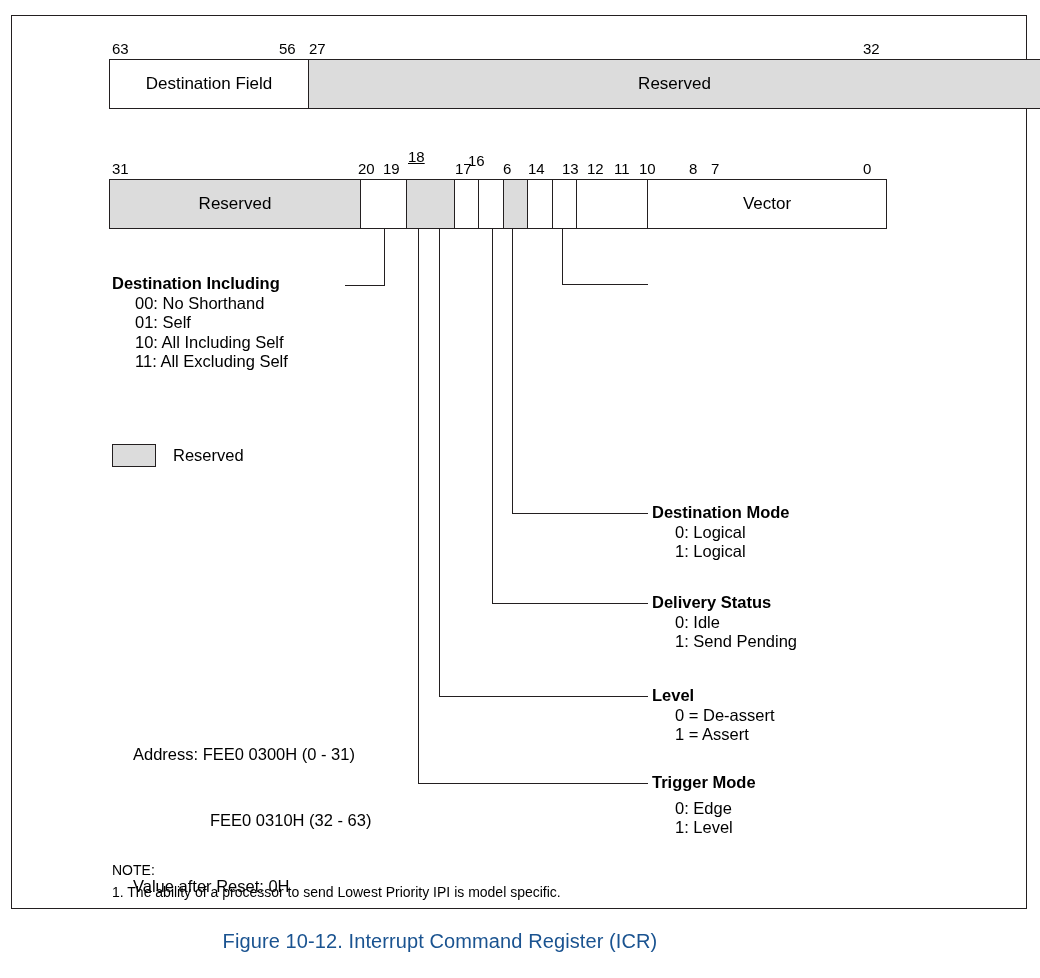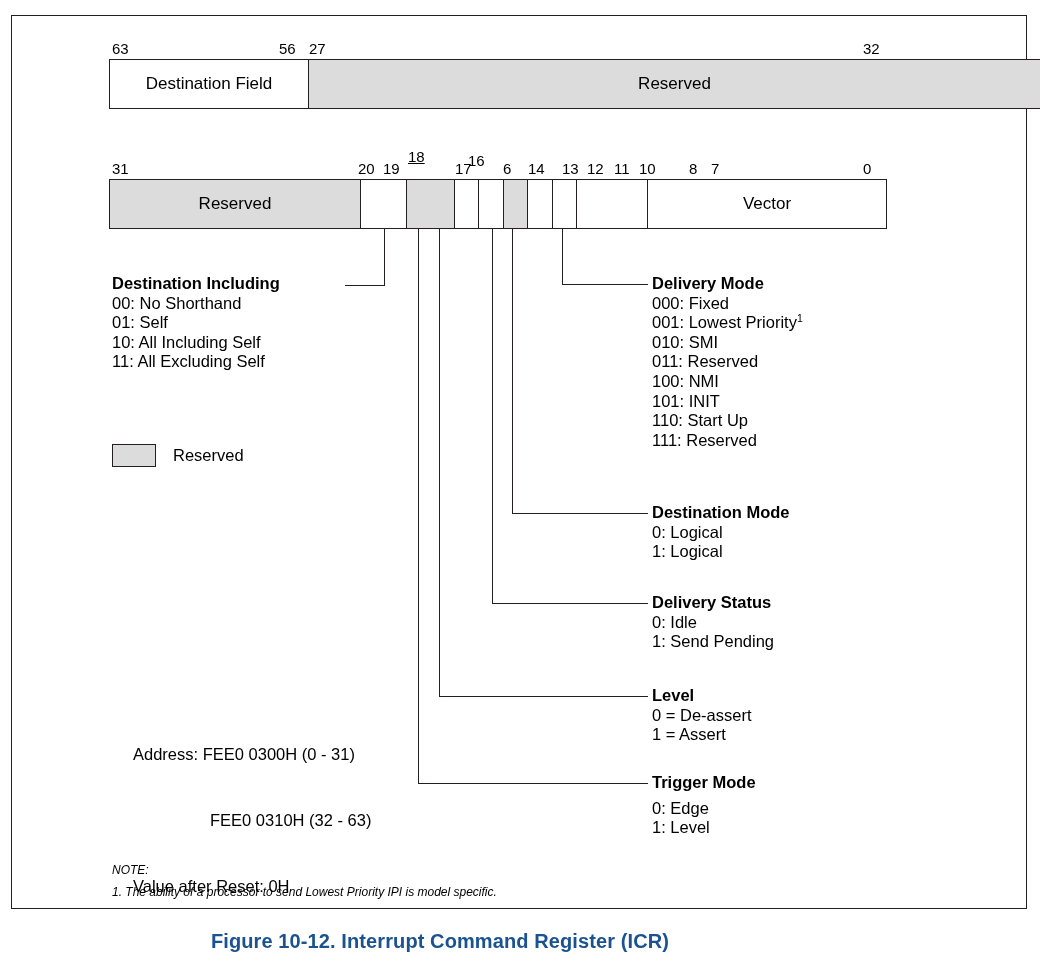--- a/index.html
+++ b/index.html
@@ -17,32 +17,32 @@
         font-size:17px;color:#000;}
   .cell.shaded{background:#dcdcdc;}
   .cell.bdr-r{border-right:1.5px solid #231f20;}
 
   .leader{position:absolute;background:#231f20;}
   .lv{width:1.4px;}
   .lh{height:1.4px;}
 
   .ann{position:absolute;font-size:16.5px;line-height:19.6px;white-space:nowrap;}
   .ann .hd{font-weight:bold;font-size:16.5px;}
-  .ann .row{font-size:16.5px;}
+  .ann .row{font-size:16.5px;margin-left:23px;}
   sup{font-size:10.5px;vertical-align:super;line-height:0;}
 
   .swatch{position:absolute;width:44px;height:23px;background:#dcdcdc;
           border:1.5px solid #231f20;box-sizing:border-box;}
   .swatch-label{position:absolute;font-size:16.5px;line-height:19px;}
 
   .addr{position:absolute;font-size:16.5px;line-height:22px;white-space:pre;}
-  .note{position:absolute;font-size:12px;line-height:22px;white-space:nowrap;font-style:italic;}
+  .note{position:absolute;font-size:14px;line-height:22px;white-space:nowrap;}
 
   .caption{position:absolute;left:0;top:930px;width:880px;text-align:center;
-           font-size:20px;font-weight:bold;color:#1a5390;letter-spacing:.1px;}
+           font-size:20px;font-weight:normal;color:#1a5390;letter-spacing:.1px;}
 </style>
 </head>
 <body>
 
 <div id="frame">
 
   <div class="bitlabel" style="left:100px;top:25px;">63</div>
   <div class="bitlabel" style="left:267px;top:25px;">56</div>
   <div class="bitlabel" style="left:297px;top:25px;">27</div>
   <div class="bitlabel" style="left:851px;top:25px;">32</div>
@@ -109,31 +109,20 @@
 
   <div class="swatch" style="left:100px;top:428px;"></div>
   <div class="swatch-label" style="left:161px;top:430px;">Reserved</div>
 
   <div class="addr" style="left:121px;top:683px;">
     <div>Address: FEE0 0300H (0 - 31)</div>
     <div style="padding-left:77px;">FEE0 0310H (32 - 63)</div>
     <div>Value after Reset: 0H</div>
   </div>
 
-  <div class="ann" style="left:640px;top:258px;">
-    <div class="hd">Delivery Mode</div>
-    <div class="row">000: Fixed</div>
-    <div class="row"><span>001: Lowest Priority</span><sup>1</sup></div>
-    <div class="row">010: SMI</div>
-    <div class="row">011: Reserved</div>
-    <div class="row">100: NMI</div>
-    <div class="row">101: INIT</div>
-    <div class="row">110: Start Up</div>
-    <div class="row">111: Reserved</div>
-  </div>
 
   <div class="ann" style="left:640px;top:487px;">
     <div class="hd">Destination Mode</div>
     <div class="row">0: Logical</div>
     <div class="row">1: Logical</div>
   </div>
 
   <div class="ann" style="left:640px;top:577px;">
     <div class="hd">Delivery Status</div>
     <div class="row">0: Idle</div>

